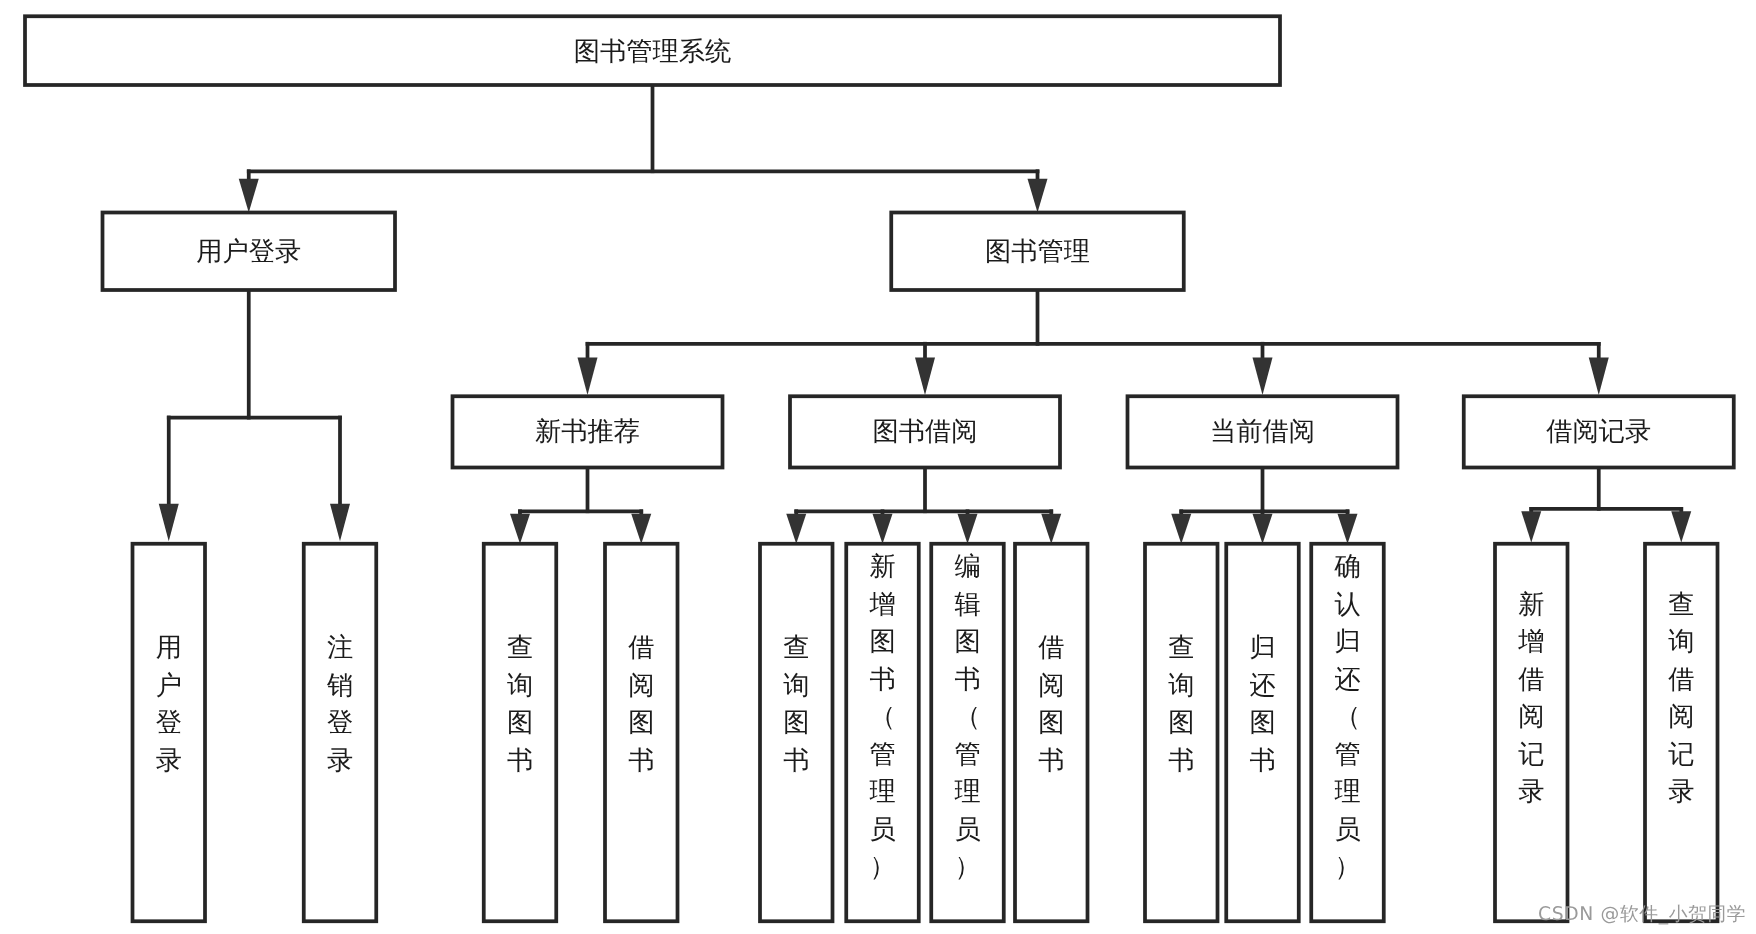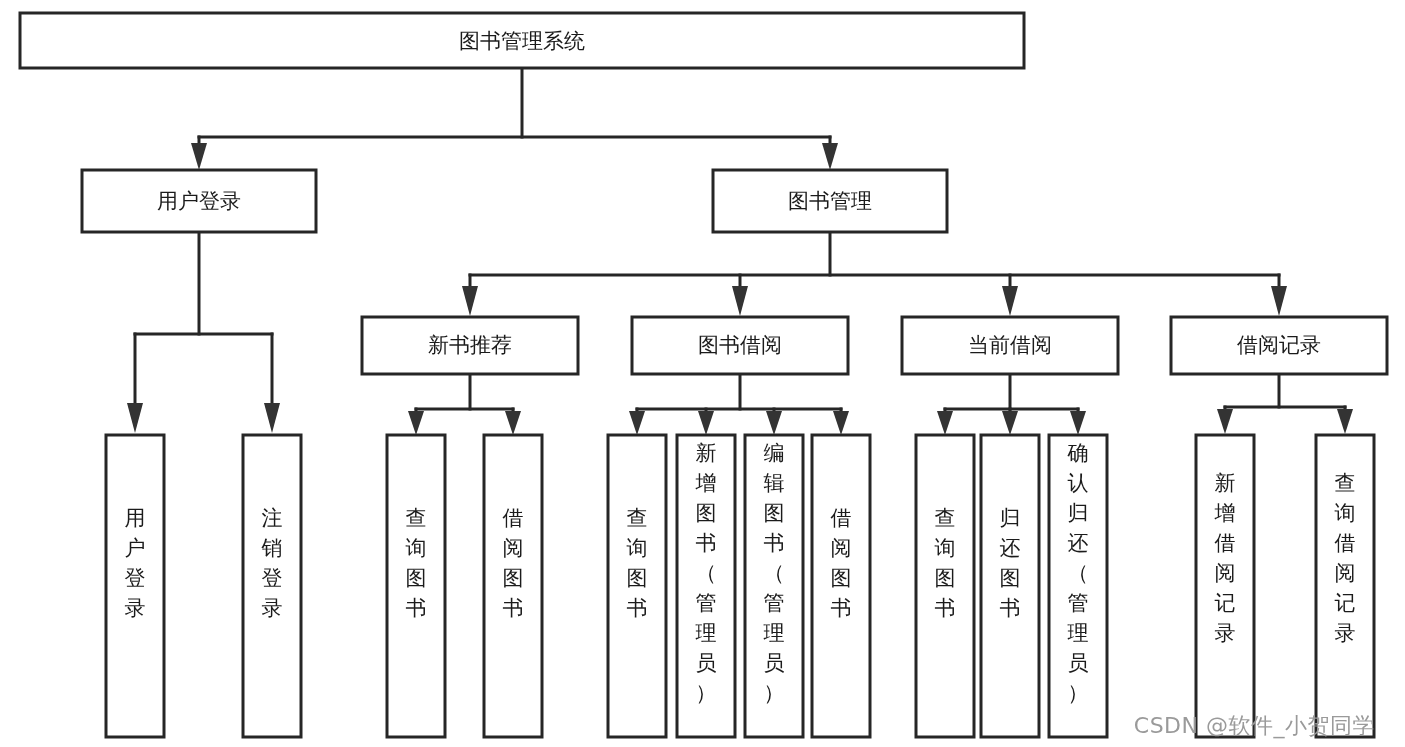--- a/index.html
+++ b/index.html
@@ -48,24 +48,24 @@
     dominant-baseline: middle;
   }
   .node-label-v {
     font-family: "DejaVu Sans", "Liberation Sans", sans-serif;
     font-size: 21px;
     fill: #1b1b1b;
     text-anchor: middle;
   }
   .watermark {
     position: absolute;
-    right: 30px;
+    right: 8px;
     bottom: 6px;
     font-family: "DejaVu Sans", "Liberation Sans", sans-serif;
-    font-size: 22px;
+    font-size: 15px;
     color: #9a9a9a;
     letter-spacing: 0.5px;
     white-space: nowrap;
     pointer-events: none;
   }
 </style>
 </head>
 <body>
 
 <div id="diagram-root">

